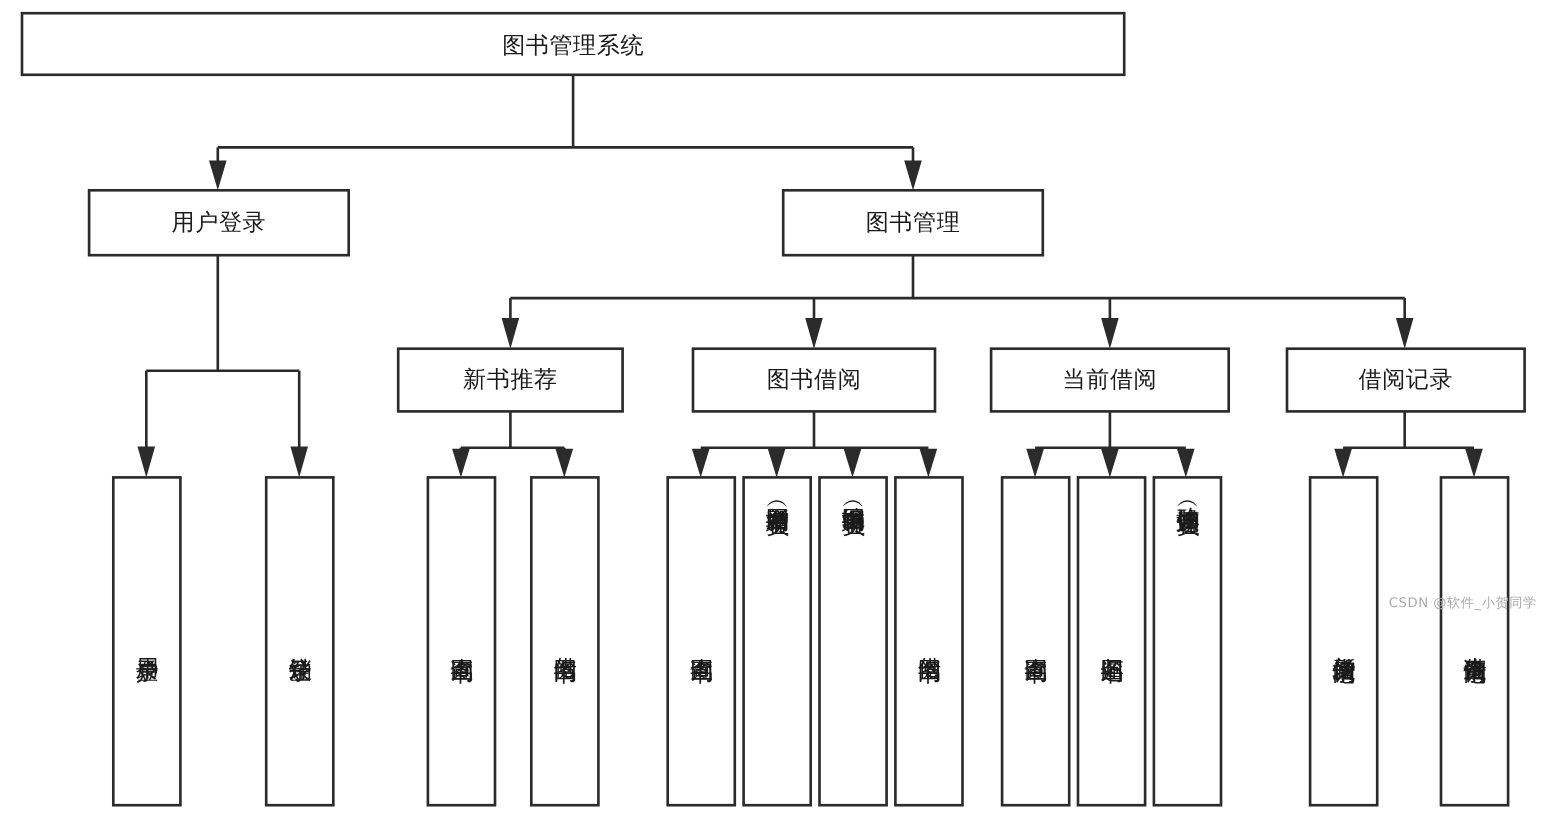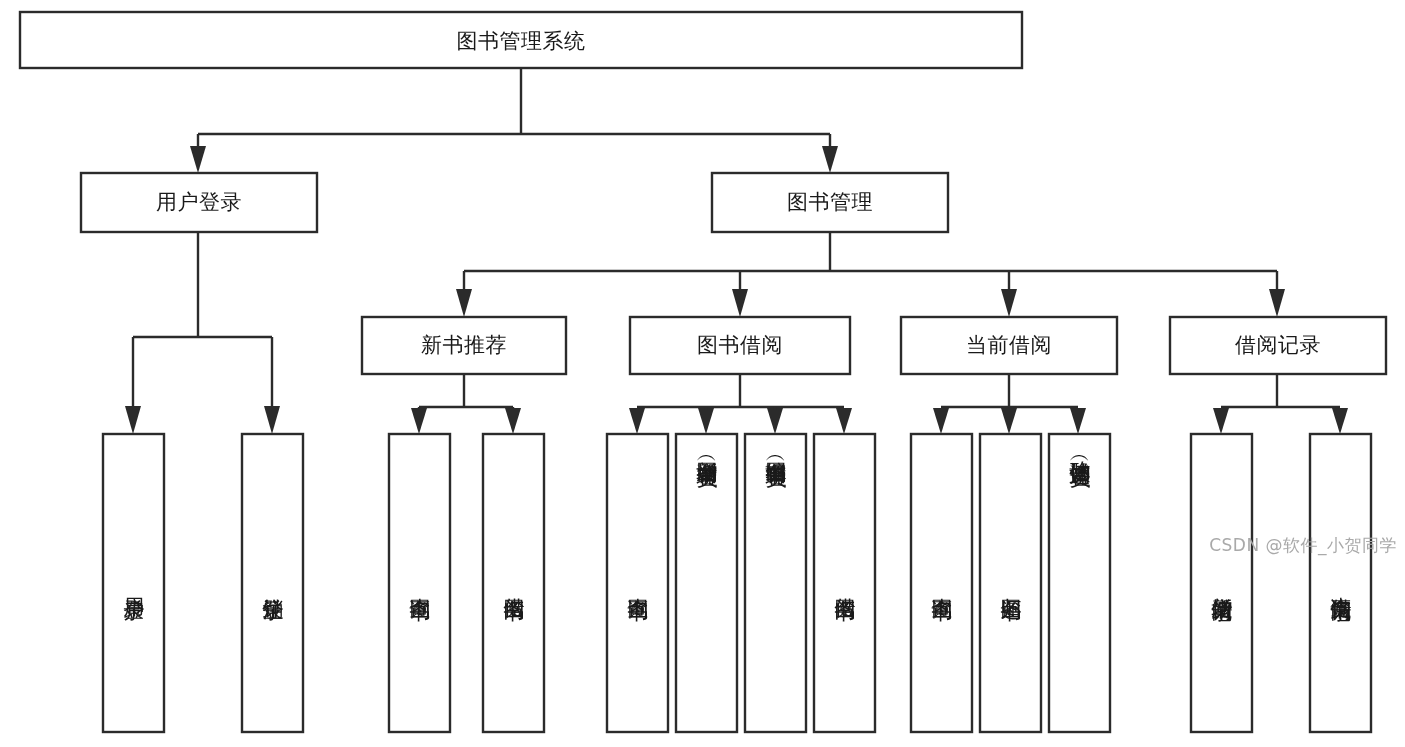--- a/index.html
+++ b/index.html
@@ -65,21 +65,21 @@
     line-height: 1.28;
     letter-spacing: 1px;
     white-space: nowrap;
     text-align: center;
   }
   .watermark {
     position: absolute;
     right: 8px;
     bottom: 4px;
     font-family: "DejaVu Sans", "Liberation Sans", sans-serif;
-    font-size: 17px;
+    font-size: 12px;
     color: #a9a9a9;
     letter-spacing: 0.5px;
     white-space: nowrap;
   }
 </style>
 </head>
 <body>
 
 <div id="diagram-root">
 

